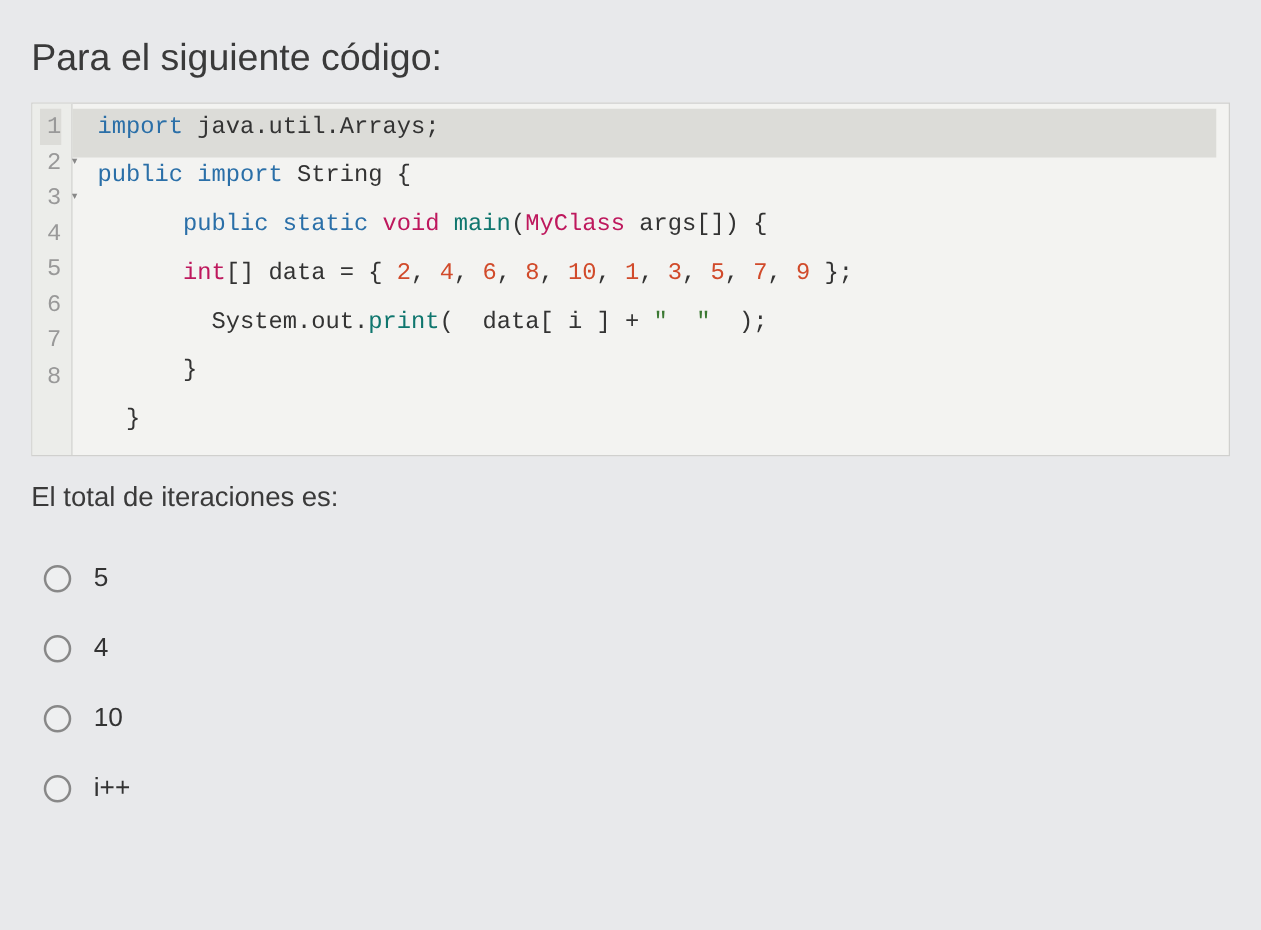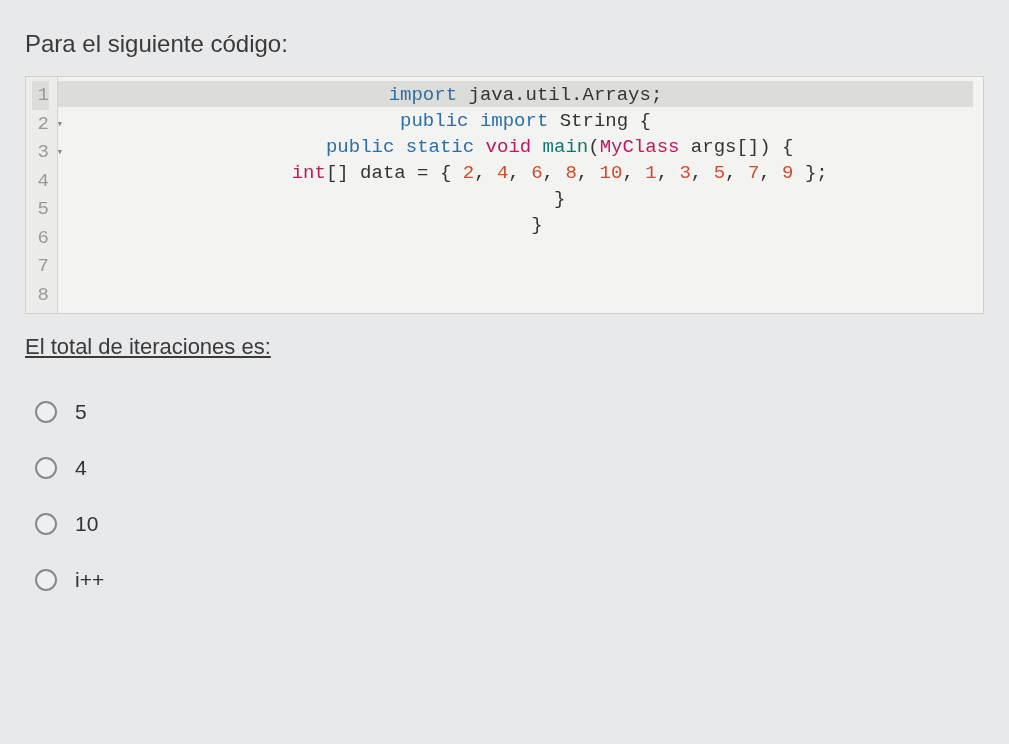--- a/index.html
+++ b/index.html
@@ -9,21 +9,21 @@
     }
     body {
       font-family: -apple-system, BlinkMacSystemFont, "Segoe UI", Arial, sans-serif;
       background: #e8e9eb;
       padding: 30px 25px;
       width: 1009px;
       height: 744px;
       color: #333;
     }
     .question-text {
-      font-size: 24px;
+      font-size: 30px;
       color: #3a3a3a;
       margin-bottom: 18px;
       font-weight: 400;
     }
     .code-block {
       background: #f3f3f1;
       border: 1px solid #d0d0ce;
       font-family: "Courier New", monospace;
       font-size: 19px;
       line-height: 1.5;
@@ -51,24 +51,23 @@
       color: #888;
       position: absolute;
       right: -14px;
     }
     .code-lines {
       padding: 4px 10px 4px 20px;
       flex: 1;
     }
     .code-lines .line {
       display: block;
-      height: 26px;
+      height: 39px;
       line-height: 28.5px;
       white-space: pre;
-      text-align: center;
     }
     .line.hl {
       background: #dcdcd8;
       margin-left: -20px;
       padding-left: 20px;
     }
     .gutter .ln.hl {
       background: #dcdcd8;
     }
     .k-keyword { color: #2a6fa8; }
@@ -76,21 +75,20 @@
     .k-class { color: #333; }
     .k-method { color: #0f766e; }
     .k-num { color: #d14a2a; }
     .k-str { color: #3b7933; }
     .question-prompt {
       font-size: 22px;
       color: #3a3a3a;
       margin-top: 0;
       margin-bottom: 40px;
       font-weight: 400;
-      text-decoration: underline;
     }
     .options {
       padding-left: 10px;
     }
     .option {
       display: flex;
       align-items: center;
       margin-bottom: 32px;
     }
     .radio-circle {
@@ -120,20 +118,21 @@
       <span class="ln">5</span>
       <span class="ln">6</span>
       <span class="ln">7</span>
       <span class="ln">8</span>
     </div>
   <div class="code-lines">
       <span class="line hl"><span class="k-keyword">import</span><span> </span><span class="k-class">java</span><span>.</span><span class="k-class">util</span><span>.</span><span class="k-class">Arrays</span><span>;</span></span>
       <span class="line"><span class="k-keyword">public</span><span> </span><span class="k-keyword">import</span><span> </span><span class="k-class">String</span><span> {</span></span>
       <span class="line"><span>      </span><span class="k-keyword">public</span><span> </span><span class="k-keyword">static</span><span> </span><span class="k-type">void</span><span> </span><span class="k-method">main</span><span>(</span><span class="k-type">MyClass</span><span> </span><span class="k-class">args</span><span>[]) {</span></span>
       <span class="line"><span>      </span><span class="k-type">int</span><span>[] </span><span class="k-class">data</span><span> = { </span><span class="k-num">2</span><span>, </span><span class="k-num">4</span><span>, </span><span class="k-num">6</span><span>, </span><span class="k-num">8</span><span>, </span><span class="k-num">10</span><span>, </span><span class="k-num">1</span><span>, </span><span class="k-num">3</span><span>, </span><span class="k-num">5</span><span>, </span><span class="k-num">7</span><span>, </span><span class="k-num">9</span><span> };</span></span>
+      <span class="line"><span>        </span><span class="k-class">System</span><span>.</span><span class="k-class">out</span><span>.</span><span class="k-method">print</span><span>(  </span><span class="k-class">data</span><span>[ i ] + </span><span class="k-str">"  "</span><span>  );</span></span>
       <span class="line"><span>      }</span></span>
       <span class="line"><span>  }</span></span>
     </div>
 </div>
 
 <div class="question-prompt">El total de iteraciones es:</div>
 
 <div class="options">
     <div class="option">
       <span class="radio-circle"></span>

